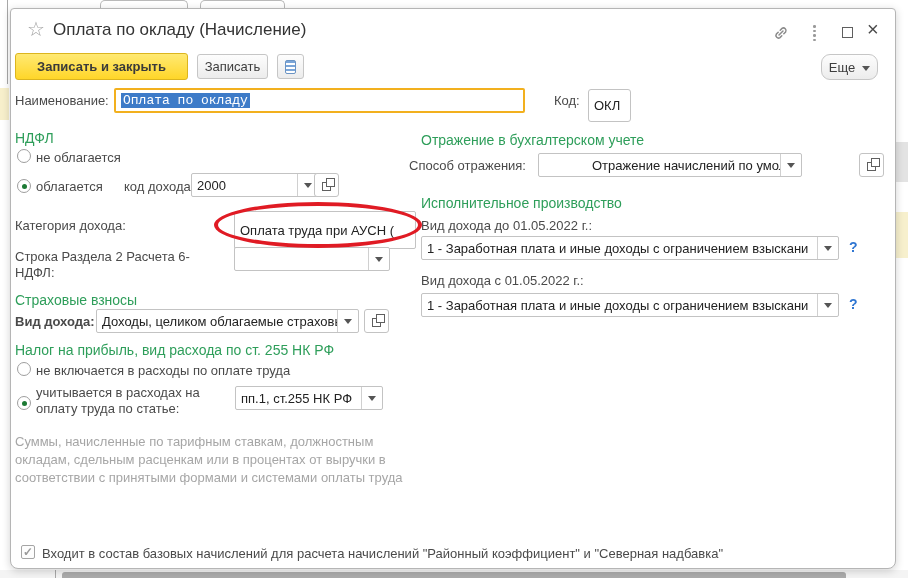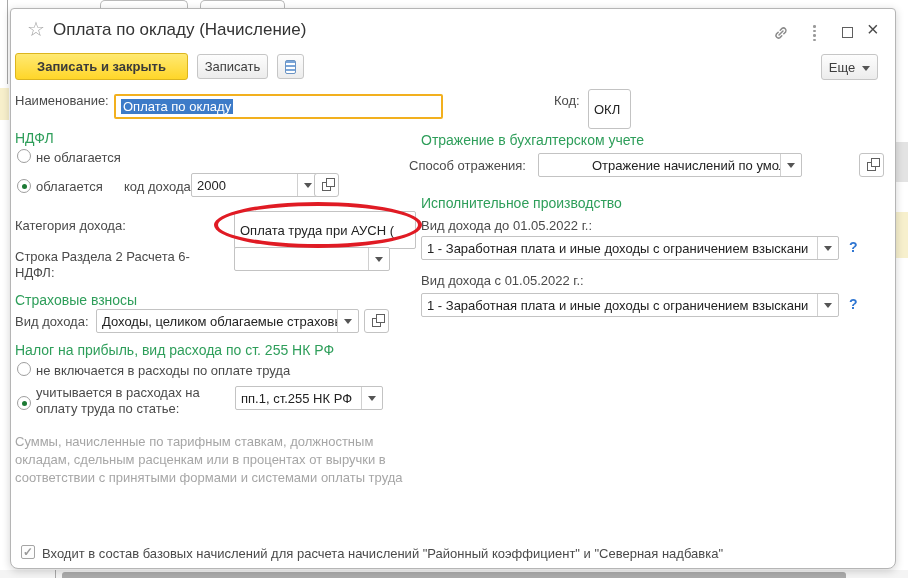--- a/index.html
+++ b/index.html
@@ -87,31 +87,31 @@
 
   <div class="btn btn-primary" style="left:4px;top:44px;width:173px;height:27px;">
     <span>Записать и закрыть</span>
   </div>
   <div class="btn" style="left:186px;top:45px;width:71px;height:25px;">
     <span>Записать</span>
   </div>
   <div class="btn" style="left:266px;top:45px;width:27px;height:25px;">
     <span class="doc-icon"></span>
   </div>
-  <div class="btn" style="left:810px;top:45px;width:57px;height:26px;">
+  <div class="btn" style="left:810px;top:45px;width:57px;height:26px;border-radius:9px;">
     <span>Еще</span>
       <span class="caret"></span>
   </div>
 
   <div class="lbl" style="left:4px;top:84px;">Наименование:</div>
-  <div class="field focus" style="left:103px;top:85px;width:329px;height:25px;">
+  <div class="field focus" style="left:103px;top:79px;width:411px;height:25px;font-family:Liberation Mono, monospace;">
     <span class="txt"><span class="selspan">Оплата по окладу</span></span>
   </div>
   <div class="lbl" style="left:543px;top:84px;">Код:</div>
-  <div class="field" style="left:577px;top:80px;width:43px;height:40px;border-radius:3px;">
+  <div class="field" style="left:577px;top:80px;width:43px;height:33px;border-radius:3px;">
     <span class="txt">ОКЛ</span>
   </div>
 
   <div class="ghead" style="left:4px;top:121px;">НДФЛ</div>
 
   <span class="radio" style="left:6px;top:140px;"></span>
   <div class="lbl" style="left:25px;top:141px;">не облагается</div>
 
   <span class="radio checked" style="left:6px;top:170px;"></span>
   <div class="lbl" style="left:25px;top:170px;">облагается</div>
@@ -134,21 +134,21 @@
 
   <div class="lbl wrap" style="left:4px;top:240px;width:175px;">Строка Раздела 2 Расчета 6-НДФЛ:</div>
   <div class="field" style="left:223px;top:238px;width:156px;height:24px;">
     <span class="txt"></span>
     <span class="arr">
         <i></i>
       </span>
   </div>
 
   <div class="ghead" style="left:4px;top:283px;">Страховые взносы</div>
-  <div class="lbl" style="left:4px;top:305px;">Вид дохода:</div>
+  <div class="lbl" style="left:4px;top:305px;font-weight:bold;">Вид дохода:</div>
   <div class="field" style="left:85px;top:300px;width:263px;height:24px;">
     <span class="txt">Доходы, целиком облагаемые страховым</span>
     <span class="arr">
         <i></i>
       </span>
   </div>
   <div class="openbtn" style="left:353px;top:300px;">
       <span class="open-icon"></span>
     </div>
 

